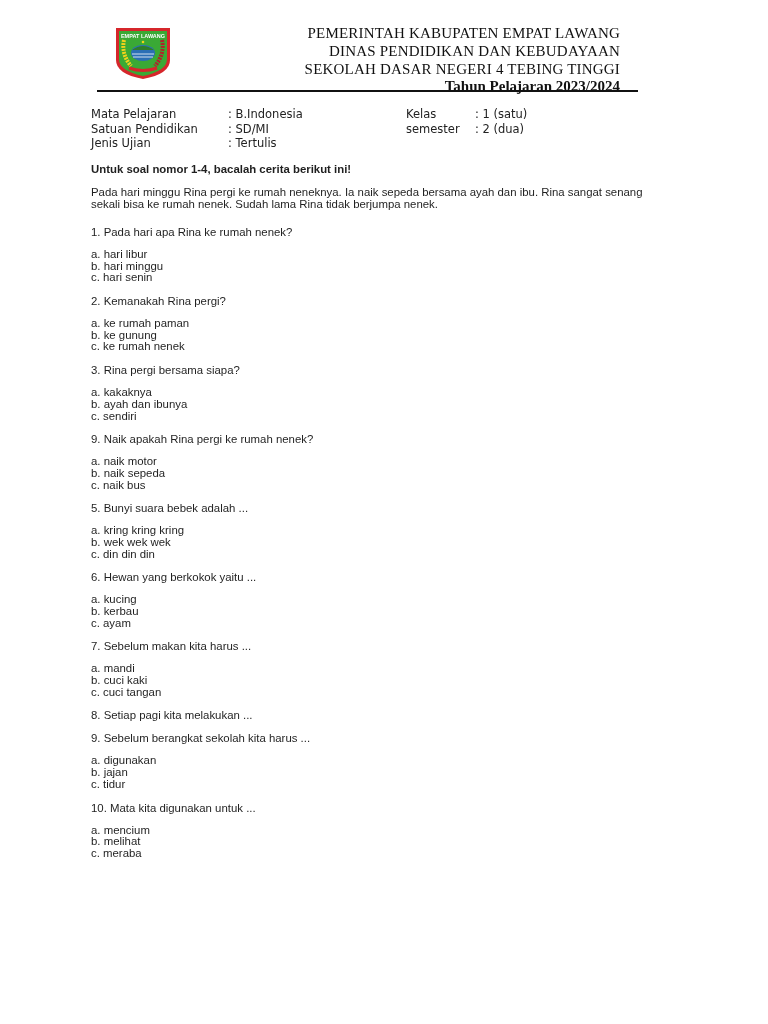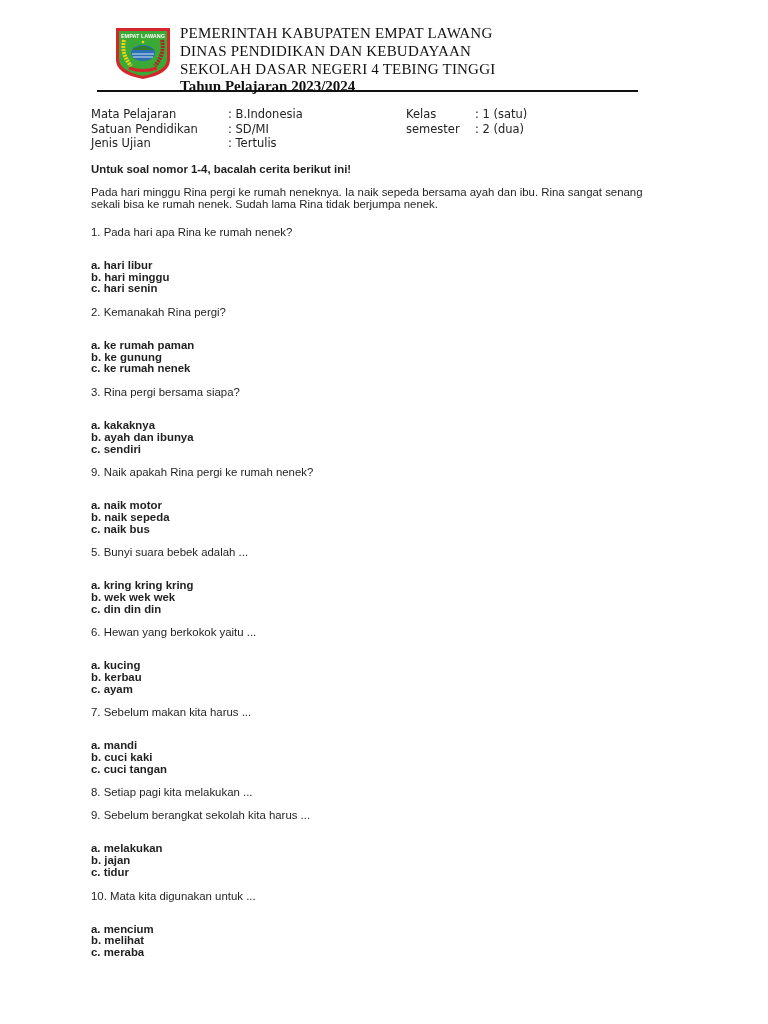--- a/index.html
+++ b/index.html
@@ -1,21 +1,21 @@
 <!DOCTYPE html>
 <html><head>
   <meta charset="utf-8">
   <style>
     html, body { margin: 0; padding: 0; background: #ffffff; }
     body { width: 768px; height: 1024px; position: relative; overflow: hidden; color: #1a1a1a; }
     .page { position: absolute; left: 0; top: 0; width: 768px; height: 1024px; }
 
     
     .logo { position: absolute; left: 113px; top: 26px; width: 60px; height: 54px; }
-    .kop { position: absolute; left: 180px; top: 24px; width: 440px; text-align: left;
+    .kop { position: absolute; left: 180px; top: 24px; width: 440px; text-align: right;
            font-family: "Liberation Serif", "DejaVu Serif", serif; color: #111; }
     .kop .line { font-size: 15px; line-height: 18px; letter-spacing: 0.2px; }
     .kop .year { font-size: 15px; line-height: 16px; font-weight: bold; margin-top: 0px; }
     .divider { position: absolute; left: 97px; top: 90px; width: 541px; height: 2px; background: #111; }
 
     
     .ident { position: absolute; left: 91px; top: 107px; font-family: "DejaVu Sans", "Liberation Sans", sans-serif;
              font-size: 11.5px; color: #222; }
     .ident .row { height: 14.5px; line-height: 14.5px; position: relative; width: 560px; }
     .ident .lbl { position: absolute; left: 0; }
@@ -23,21 +23,21 @@
     .ident .lbl2 { position: absolute; left: 315px; }
     .ident .val2 { position: absolute; left: 384px; }
 
     
     .content { position: absolute; left: 91px; top: 162px; width: 580px;
                font-family: "Liberation Sans", "DejaVu Sans", sans-serif; font-size: 11.4px; color: #1f1f1f; }
     .instr { font-weight: bold; line-height: 14px; height: 14px; }
     .story { margin-top: 10px; line-height: 12px; width: 580px; }
     .question { margin-top: 0; }
     .q-text { line-height: 12px; }
-    .opts { margin-top: 22px; font-weight: bold; }
+    .opts { margin-top: 11px; }
     .opt { line-height: 11.7px; height: 11.7px; }
 
     .logo svg { display: block; }
   </style>
 </head>
 <body>
 
 <div class="page">
 
   <div class="logo">
@@ -150,21 +150,21 @@
       </div>
     </div>
 
     <div class="question" style="margin-top:11px">
       <div class="q-text">8. Setiap pagi kita melakukan ...</div>
     </div>
 
     <div class="question" style="margin-top:11px">
       <div class="q-text">9. Sebelum berangkat sekolah kita harus ...</div>
       <div class="opts">
-        <div class="opt">a. melakukan</div>
+        <div class="opt">a. digunakan</div>
         <div class="opt">b. jajan</div>
         <div class="opt">c. tidur</div>
       </div>
     </div>
 
     <div class="question" style="margin-top:11px">
       <div class="q-text">10. Mata kita digunakan untuk ...</div>
       <div class="opts">
         <div class="opt">a. mencium</div>
         <div class="opt">b. melihat</div>

